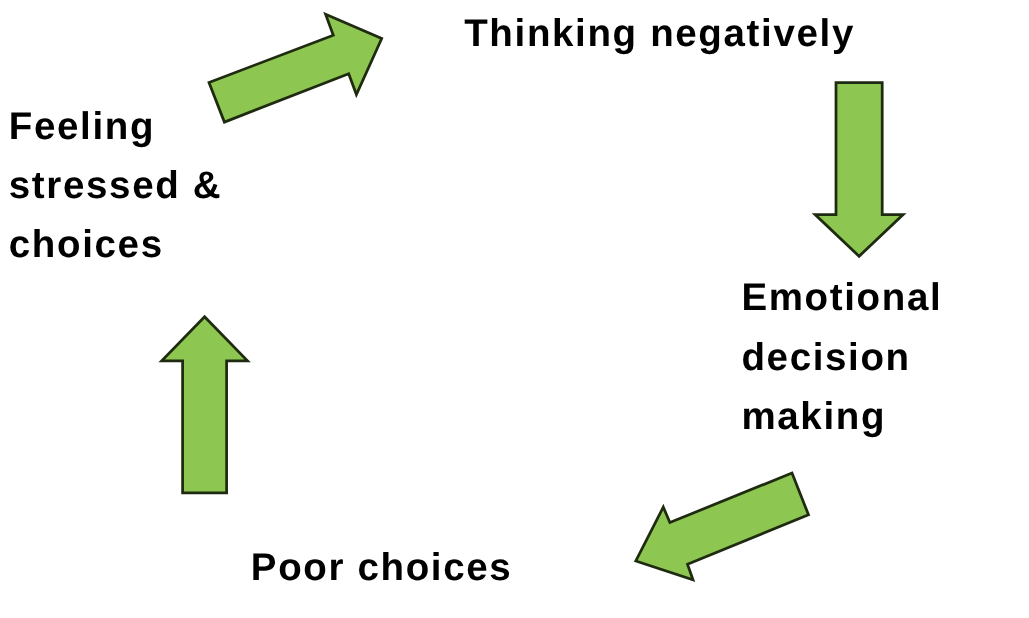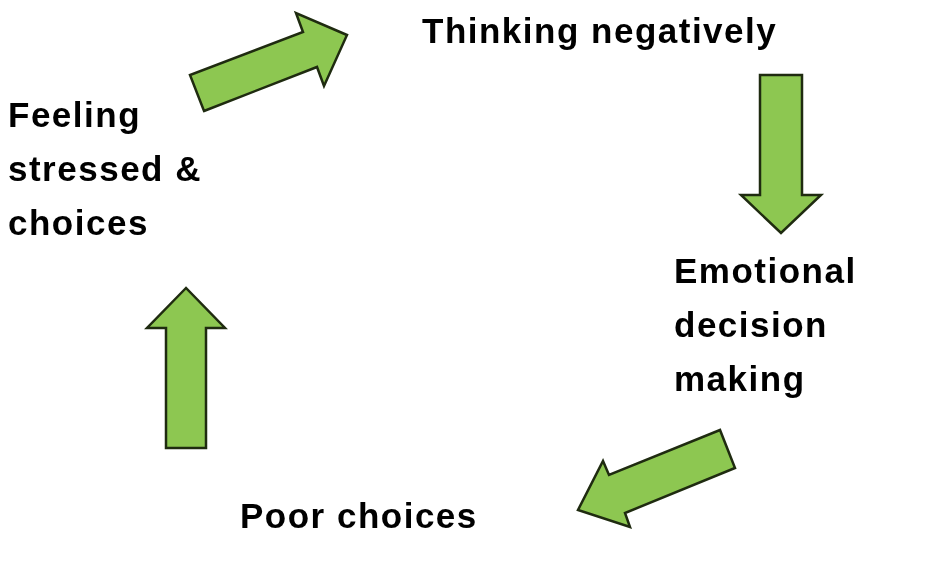--- a/index.html
+++ b/index.html
@@ -43,21 +43,21 @@
   <div class="node" style="left:422px; top:4px;">
     <div>Thinking negatively</div>
   </div>
 
   <div class="node" style="left:674px; top:244px;">
     <div>Emotional</div>
     <div>decision</div>
     <div>making</div>
   </div>
 
-  <div class="node" style="left:228px; top:489px;margin-left:12px;">
+  <div class="node" style="left:228px; top:489px;">
     <div>Poor choices</div>
   </div>
 
   <div class="node" style="left:8px; top:88px;">
     <div>Feeling</div>
     <div>stressed &amp;</div>
     <div>choices</div>
   </div>
 
 </div>

